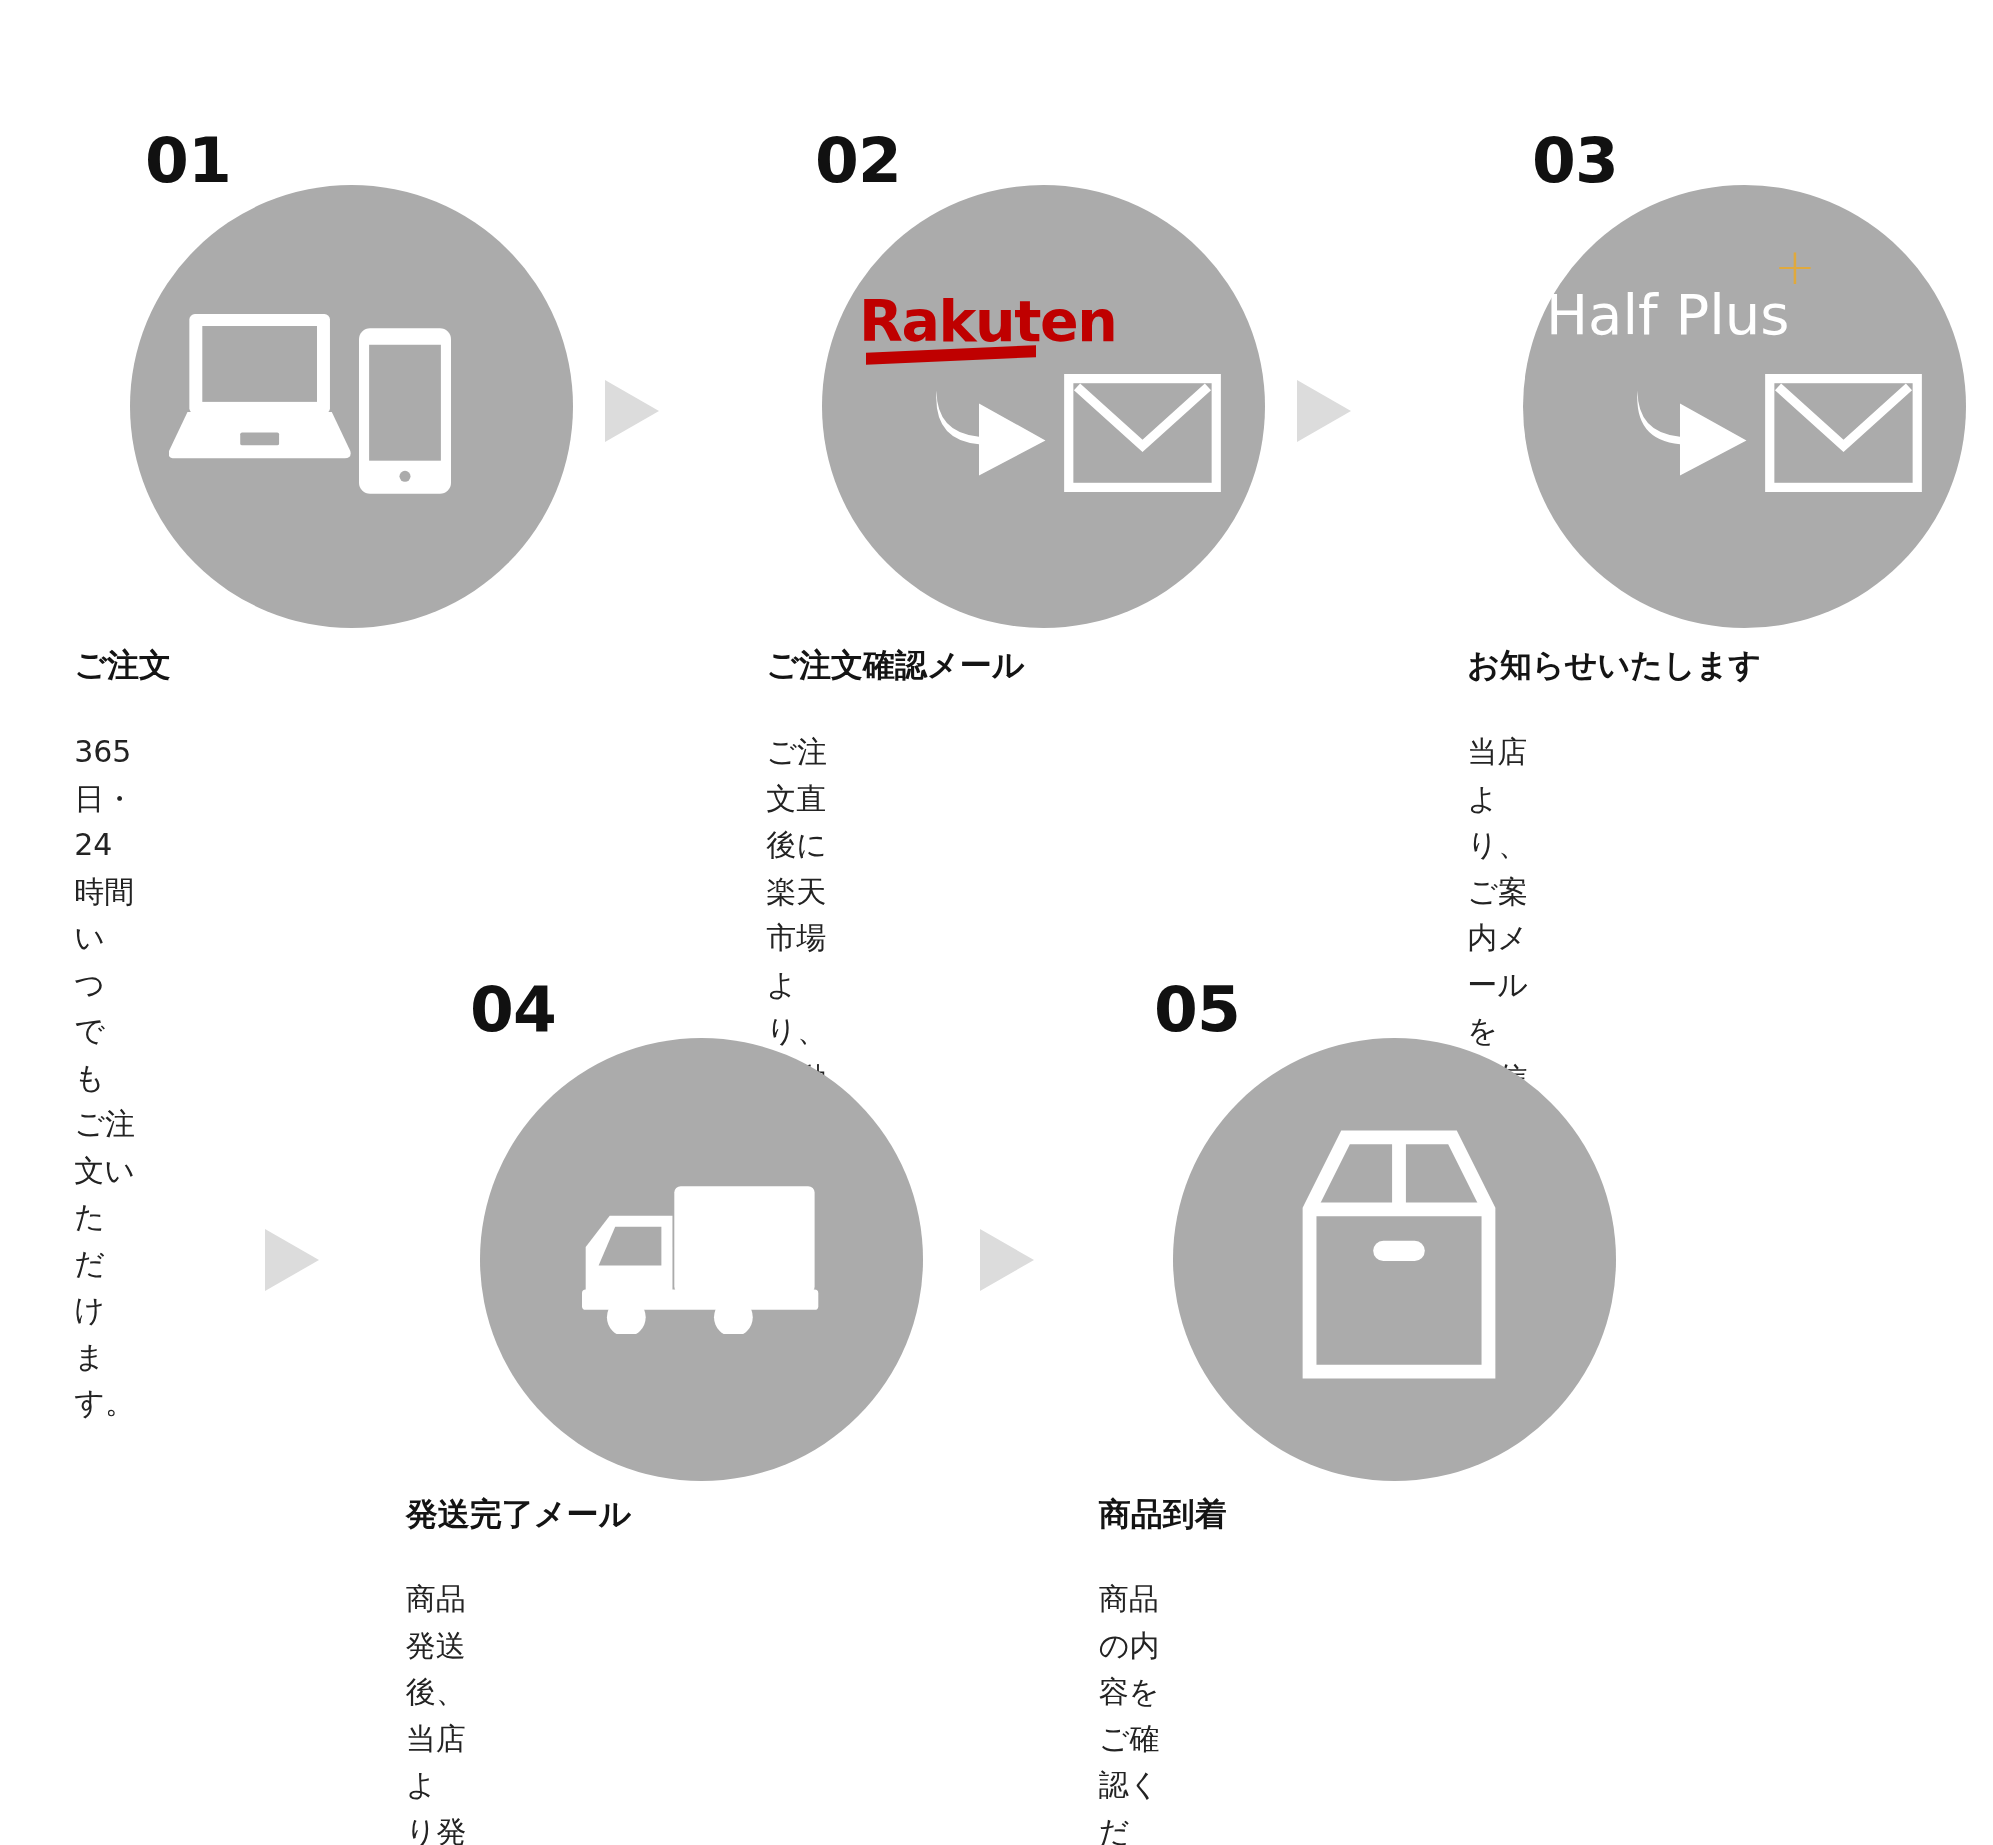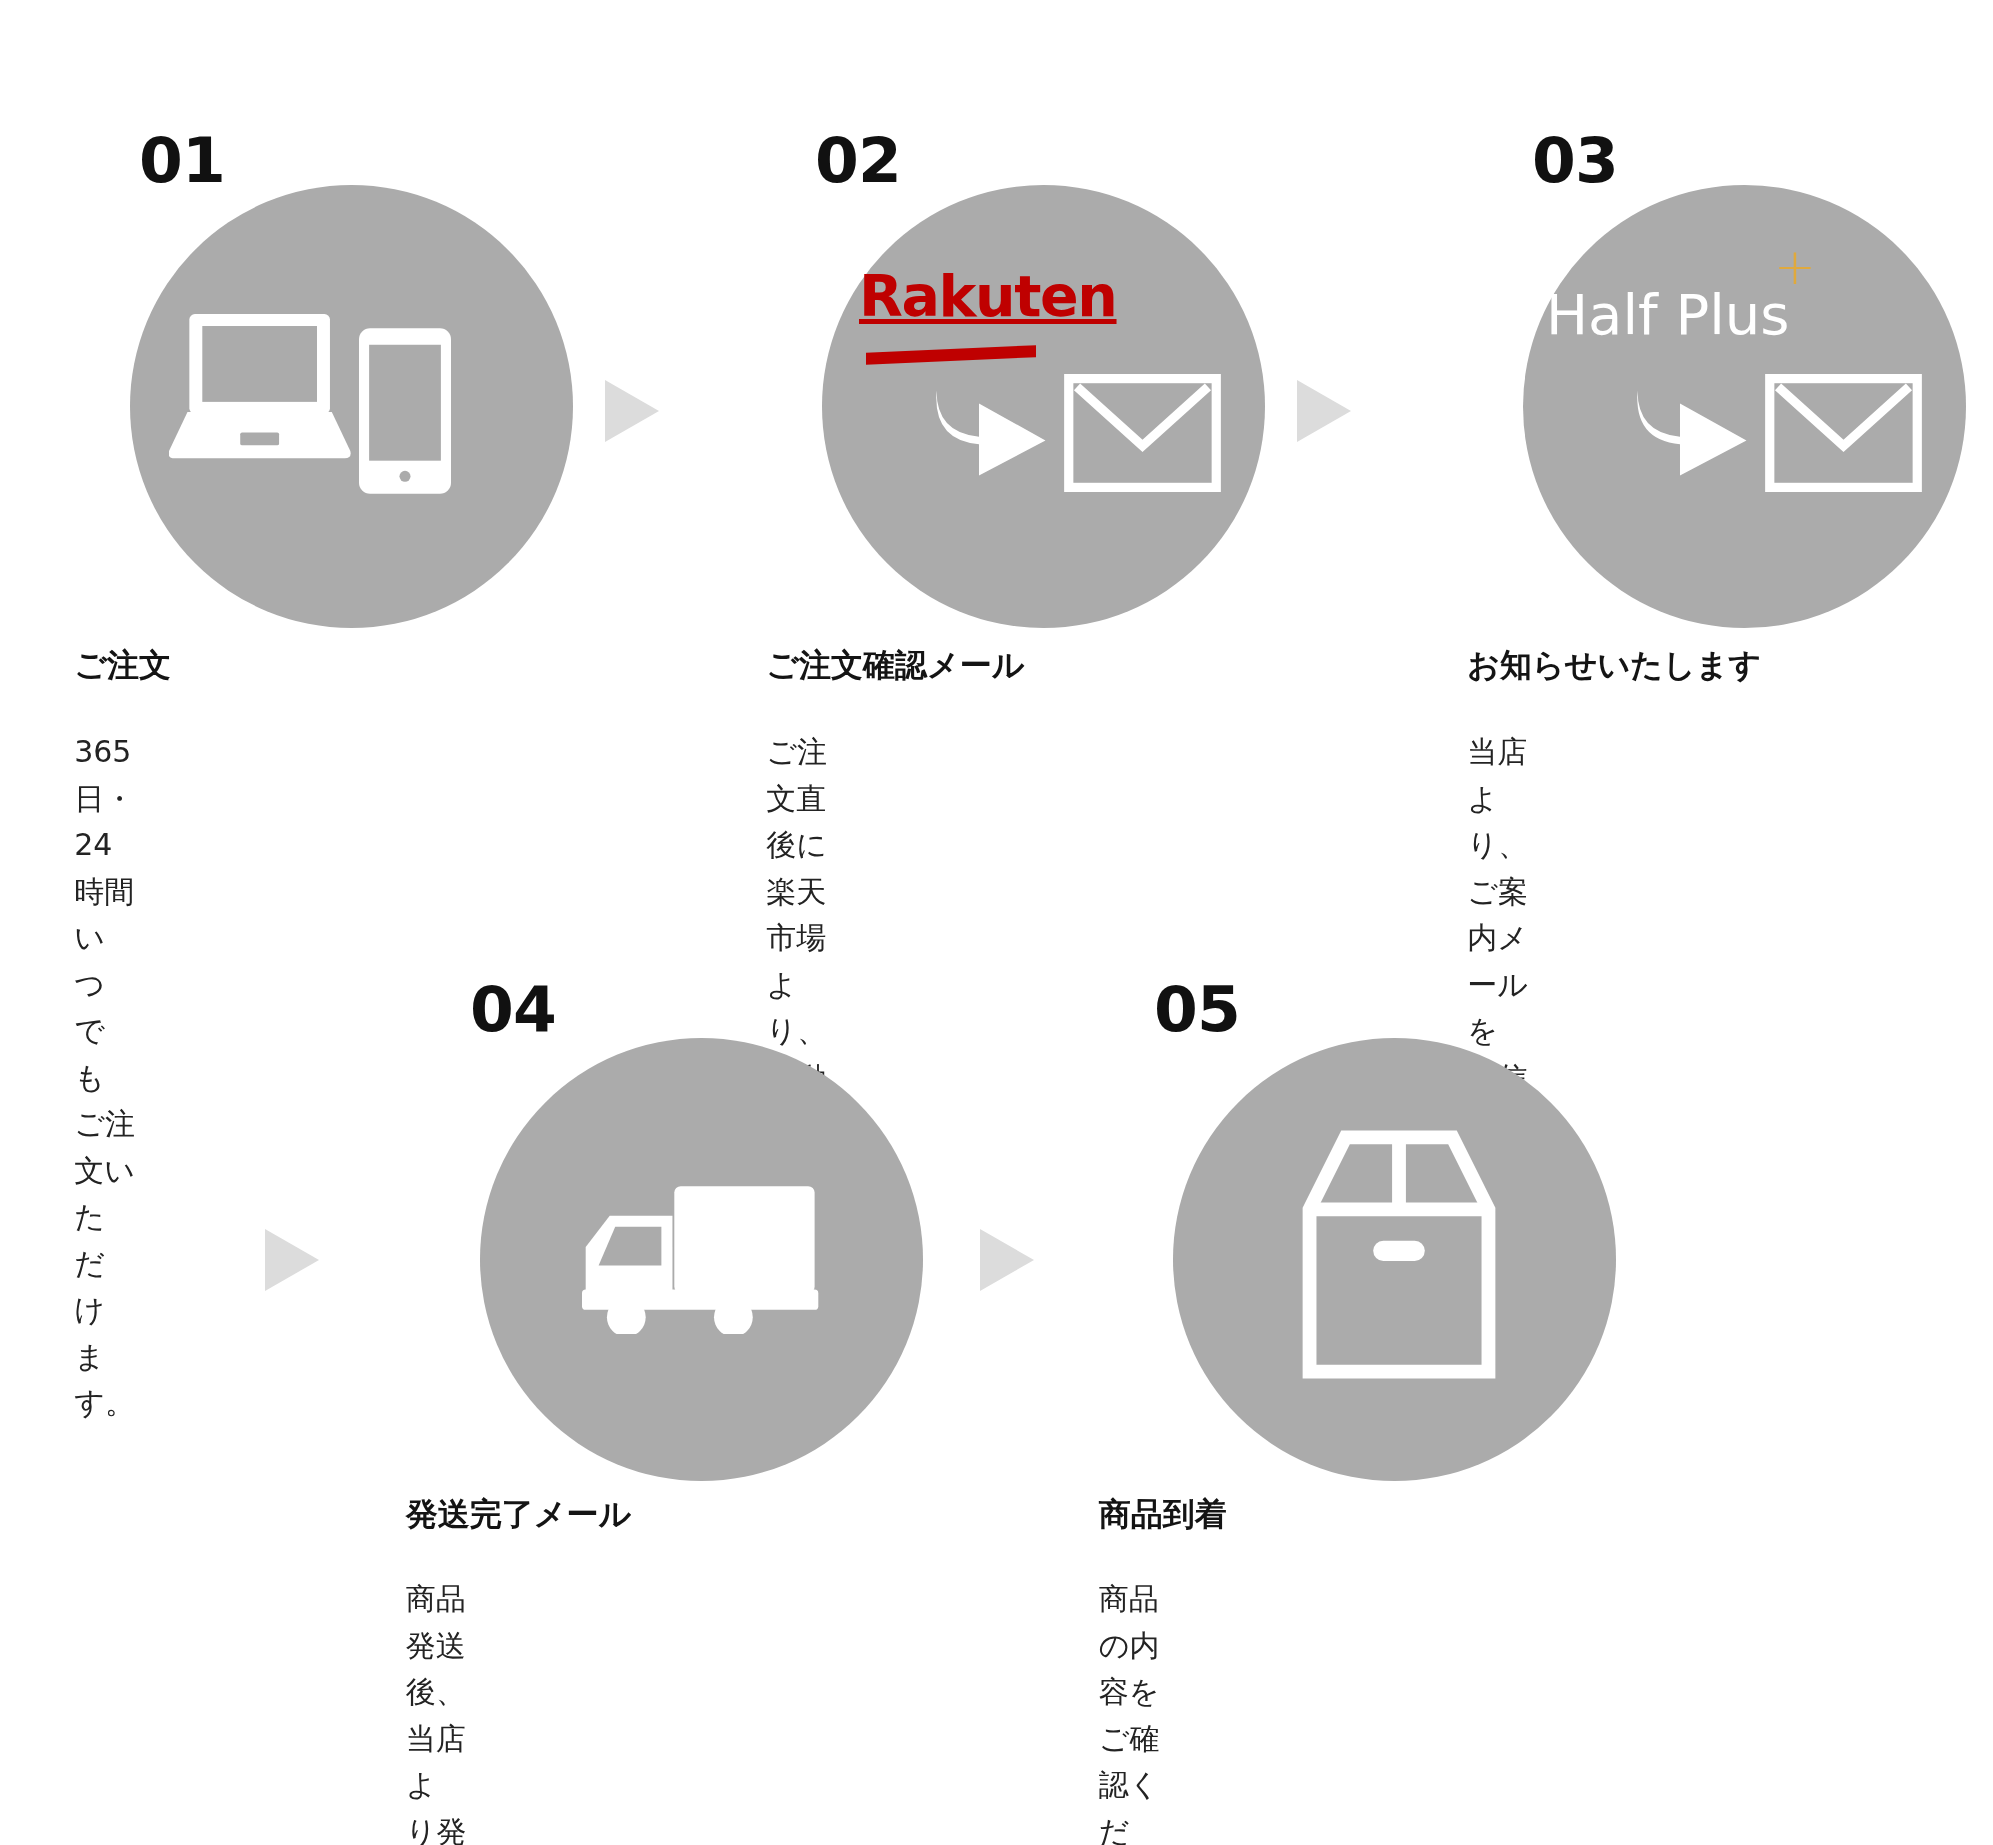--- a/index.html
+++ b/index.html
@@ -116,21 +116,21 @@
     font-family: "DejaVu Sans", sans-serif;
     line-height: 1;
   }
 </style>
 </head>
 <body>
 
 <div class="flow-row" id="row-1">
 
   <div class="step" style="left:65px;">
-    <div class="step-number" style="left:74px; top:129px;text-align:right;">01</div>
+    <div class="step-number" style="left:80px; top:129px;text-align:right;">01</div>
     <div class="step-circle" style="left:65px; top:185px;">
       <div class="icon-layer">
 
         <svg width="185" height="148" viewBox="0 0 200 160" style="left:39px; top:129px;">
           <rect x="22" y="0" width="152" height="108" rx="6" fill="#ffffff"></rect>
           <rect x="36" y="13" width="124" height="82" fill="#ababab"></rect>
           <path d="M20 106 L176 106 L196 148 Q198 156 190 156 L6 156 Q-2 156 0 148 Z" fill="#ffffff"></path>
           <rect x="77" y="128" width="42" height="14" rx="2" fill="#ababab"></rect>
         </svg>
 
@@ -146,21 +146,21 @@
 いつでもご注文いただけます。</div>
   </div>
 
   <div class="connector-arrow" style="left:605px; top:380px;"></div>
 
   <div class="step" style="left:757px;">
     <div class="step-number" style="left:58px; top:129px;">02</div>
     <div class="step-circle" style="left:65px; top:185px;">
       <div class="icon-layer">
 
-        <div class="brand-rakuten" style="left:37px; top:83px;text-decoration:underline;">Rakuten</div>
+        <div class="brand-rakuten" style="left:37px; top:108px;">Rakuten</div>
         <div class="rakuten-underline" style="left:44px; top:164px; width:170px; height:12px;"></div>
 
         <svg width="120" height="102" viewBox="0 0 130 110" style="left:109px; top:198px;">
           <path d="M6 8 Q6 54 52 58 L52 22 L124 62 L52 100 L52 66 Q2 62 6 8 Z" fill="#ffffff"></path>
         </svg>
 
         <svg width="157" height="118" viewBox="0 0 170 128" style="left:242px; top:189px;">
           <rect x="5" y="5" width="160" height="118" fill="none" stroke="#ffffff" stroke-width="10"></rect>
           <path d="M14 14 L85 78 L156 14" fill="none" stroke="#ffffff" stroke-width="10"></path>
         </svg>

